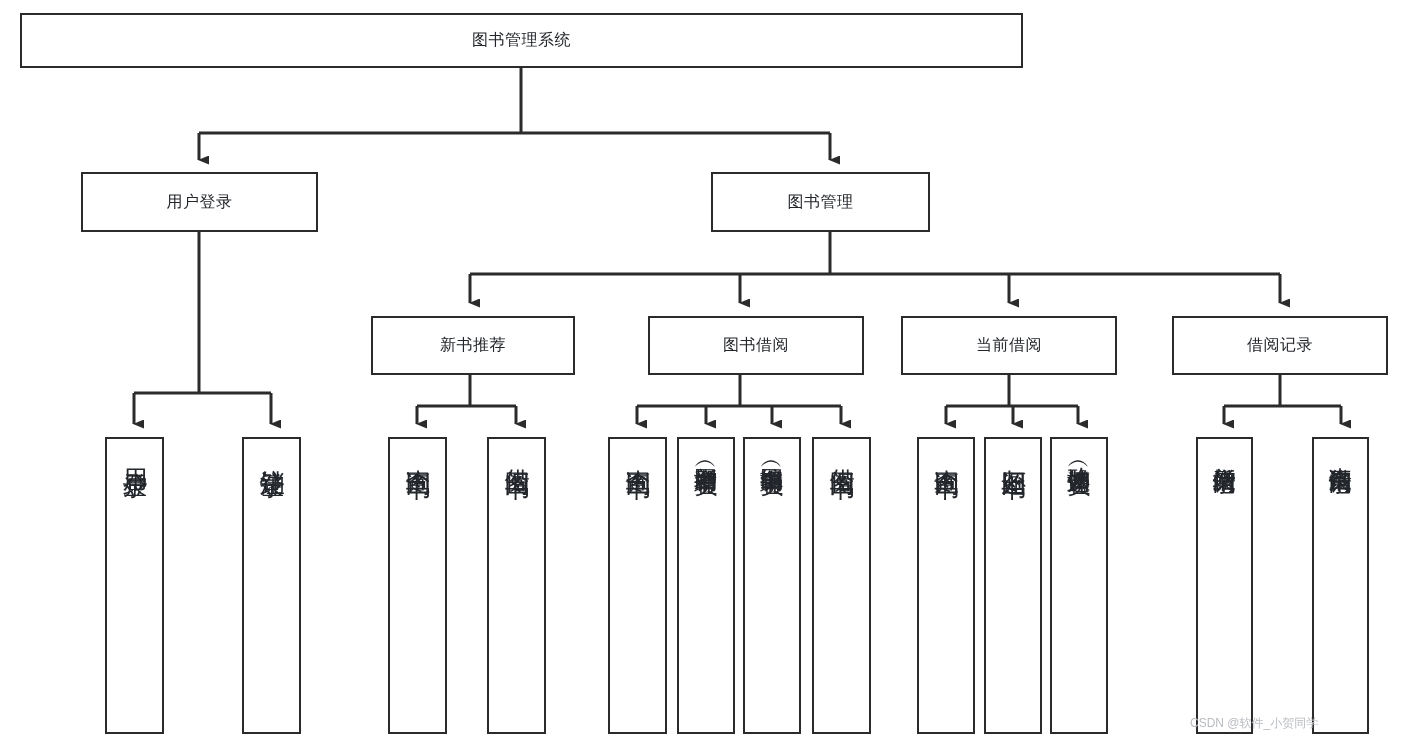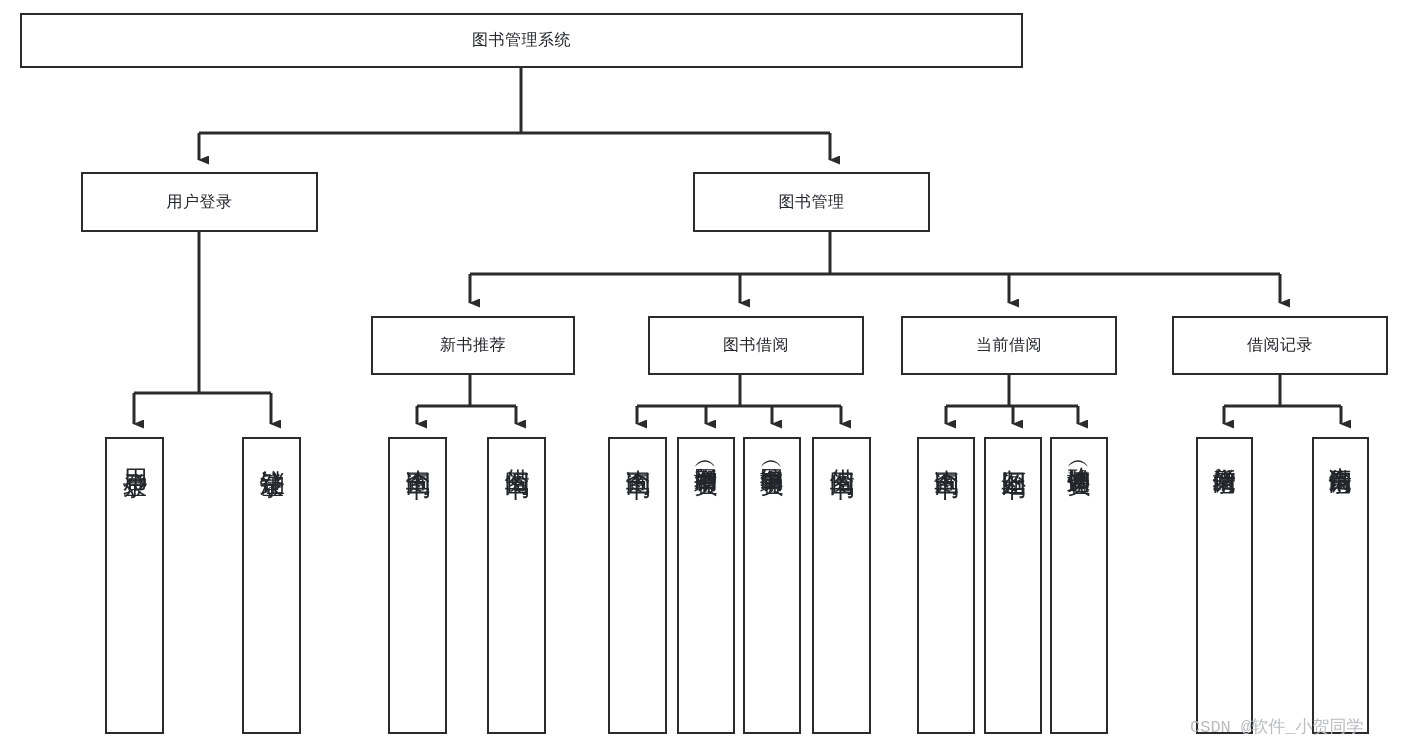--- a/index.html
+++ b/index.html
@@ -58,23 +58,23 @@
     white-space: nowrap;
   }
   .node.vert.small .label {
     font-size: 23px;
     letter-spacing: 1px;
   }
   #watermark {
     position: absolute;
     z-index: 5;
     color: #b9bcc1;
-    font-size: 17px;
+    font-size: 12px;
     white-space: nowrap;
-    font-family: Liberation Mono, monospace;
+    font-family: Liberation Sans, sans-serif;
   }
 </style>
 </head>
 <body>
 
 <div id="canvas">
 
   <svg id="edges" viewBox="0 0 1405 747">
     <defs>
       <marker id="arrow" markerWidth="9" markerHeight="11" refX="4.5" refY="10" orient="auto" markerUnits="userSpaceOnUse">
@@ -131,21 +131,21 @@
   </svg>
 
   <div class="node horiz" style="left:20px; top:13px; width:1003px; height:55px;">
     <span class="label">图书管理系统</span>
   </div>
 
   <div class="node horiz" style="left:81px; top:172px; width:237px; height:60px;">
     <span class="label">用户登录</span>
   </div>
 
-  <div class="node horiz" style="left:693px; top:172px; width:237px; height:60px;">
+  <div class="node horiz" style="left:711px; top:172px; width:219px; height:60px;">
     <span class="label">图书管理</span>
   </div>
 
   <div class="node horiz" style="left:371px; top:316px; width:204px; height:59px;">
     <span class="label">新书推荐</span>
   </div>
 
   <div class="node horiz" style="left:648px; top:316px; width:216px; height:59px;">
     <span class="label">图书借阅</span>
   </div>

